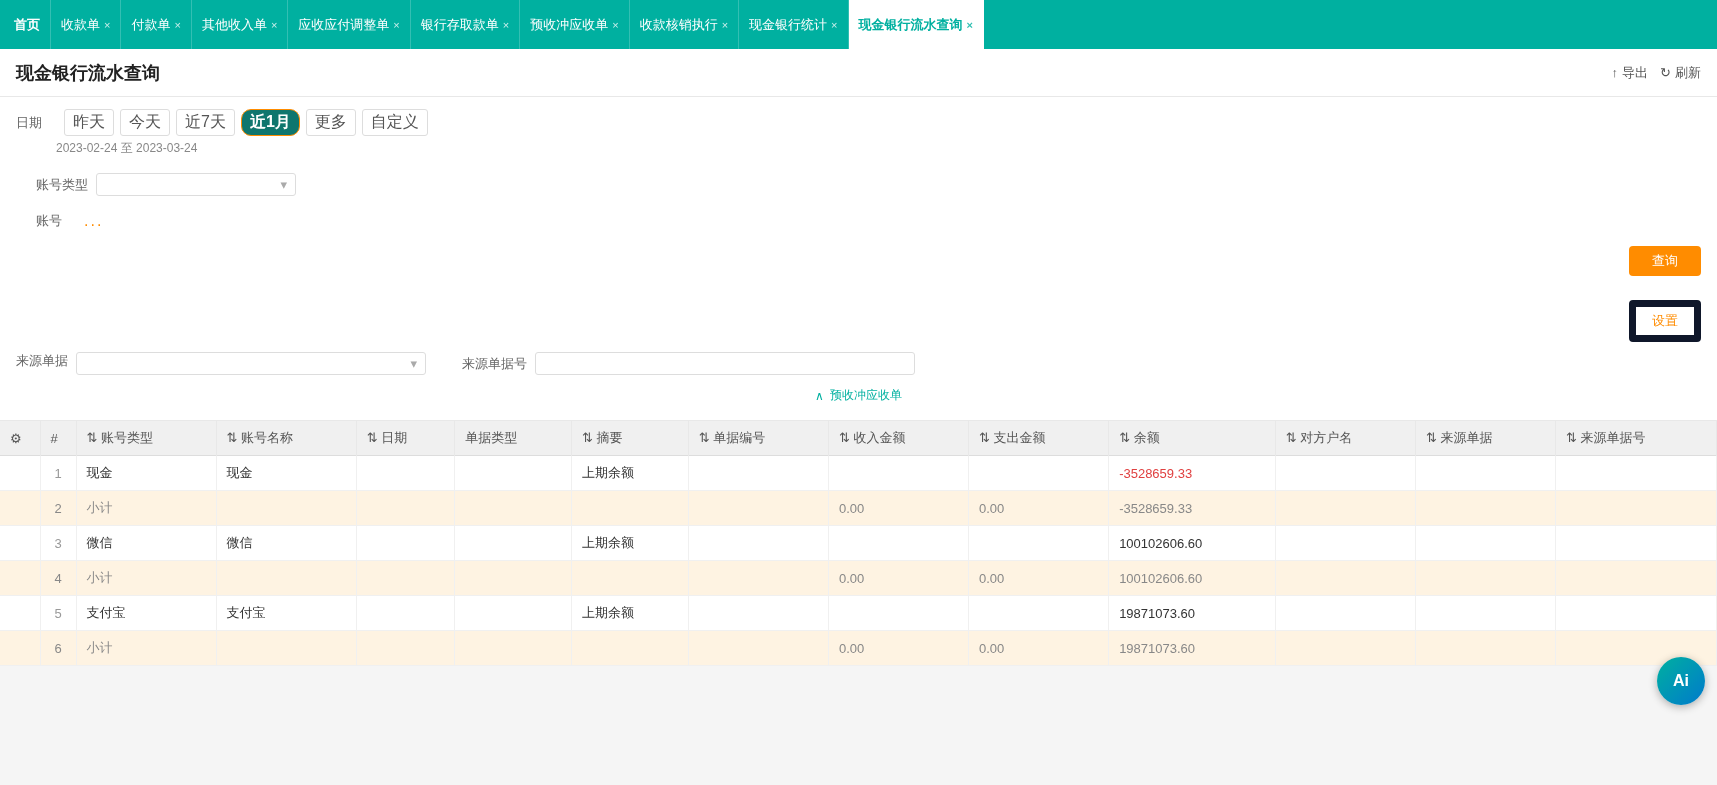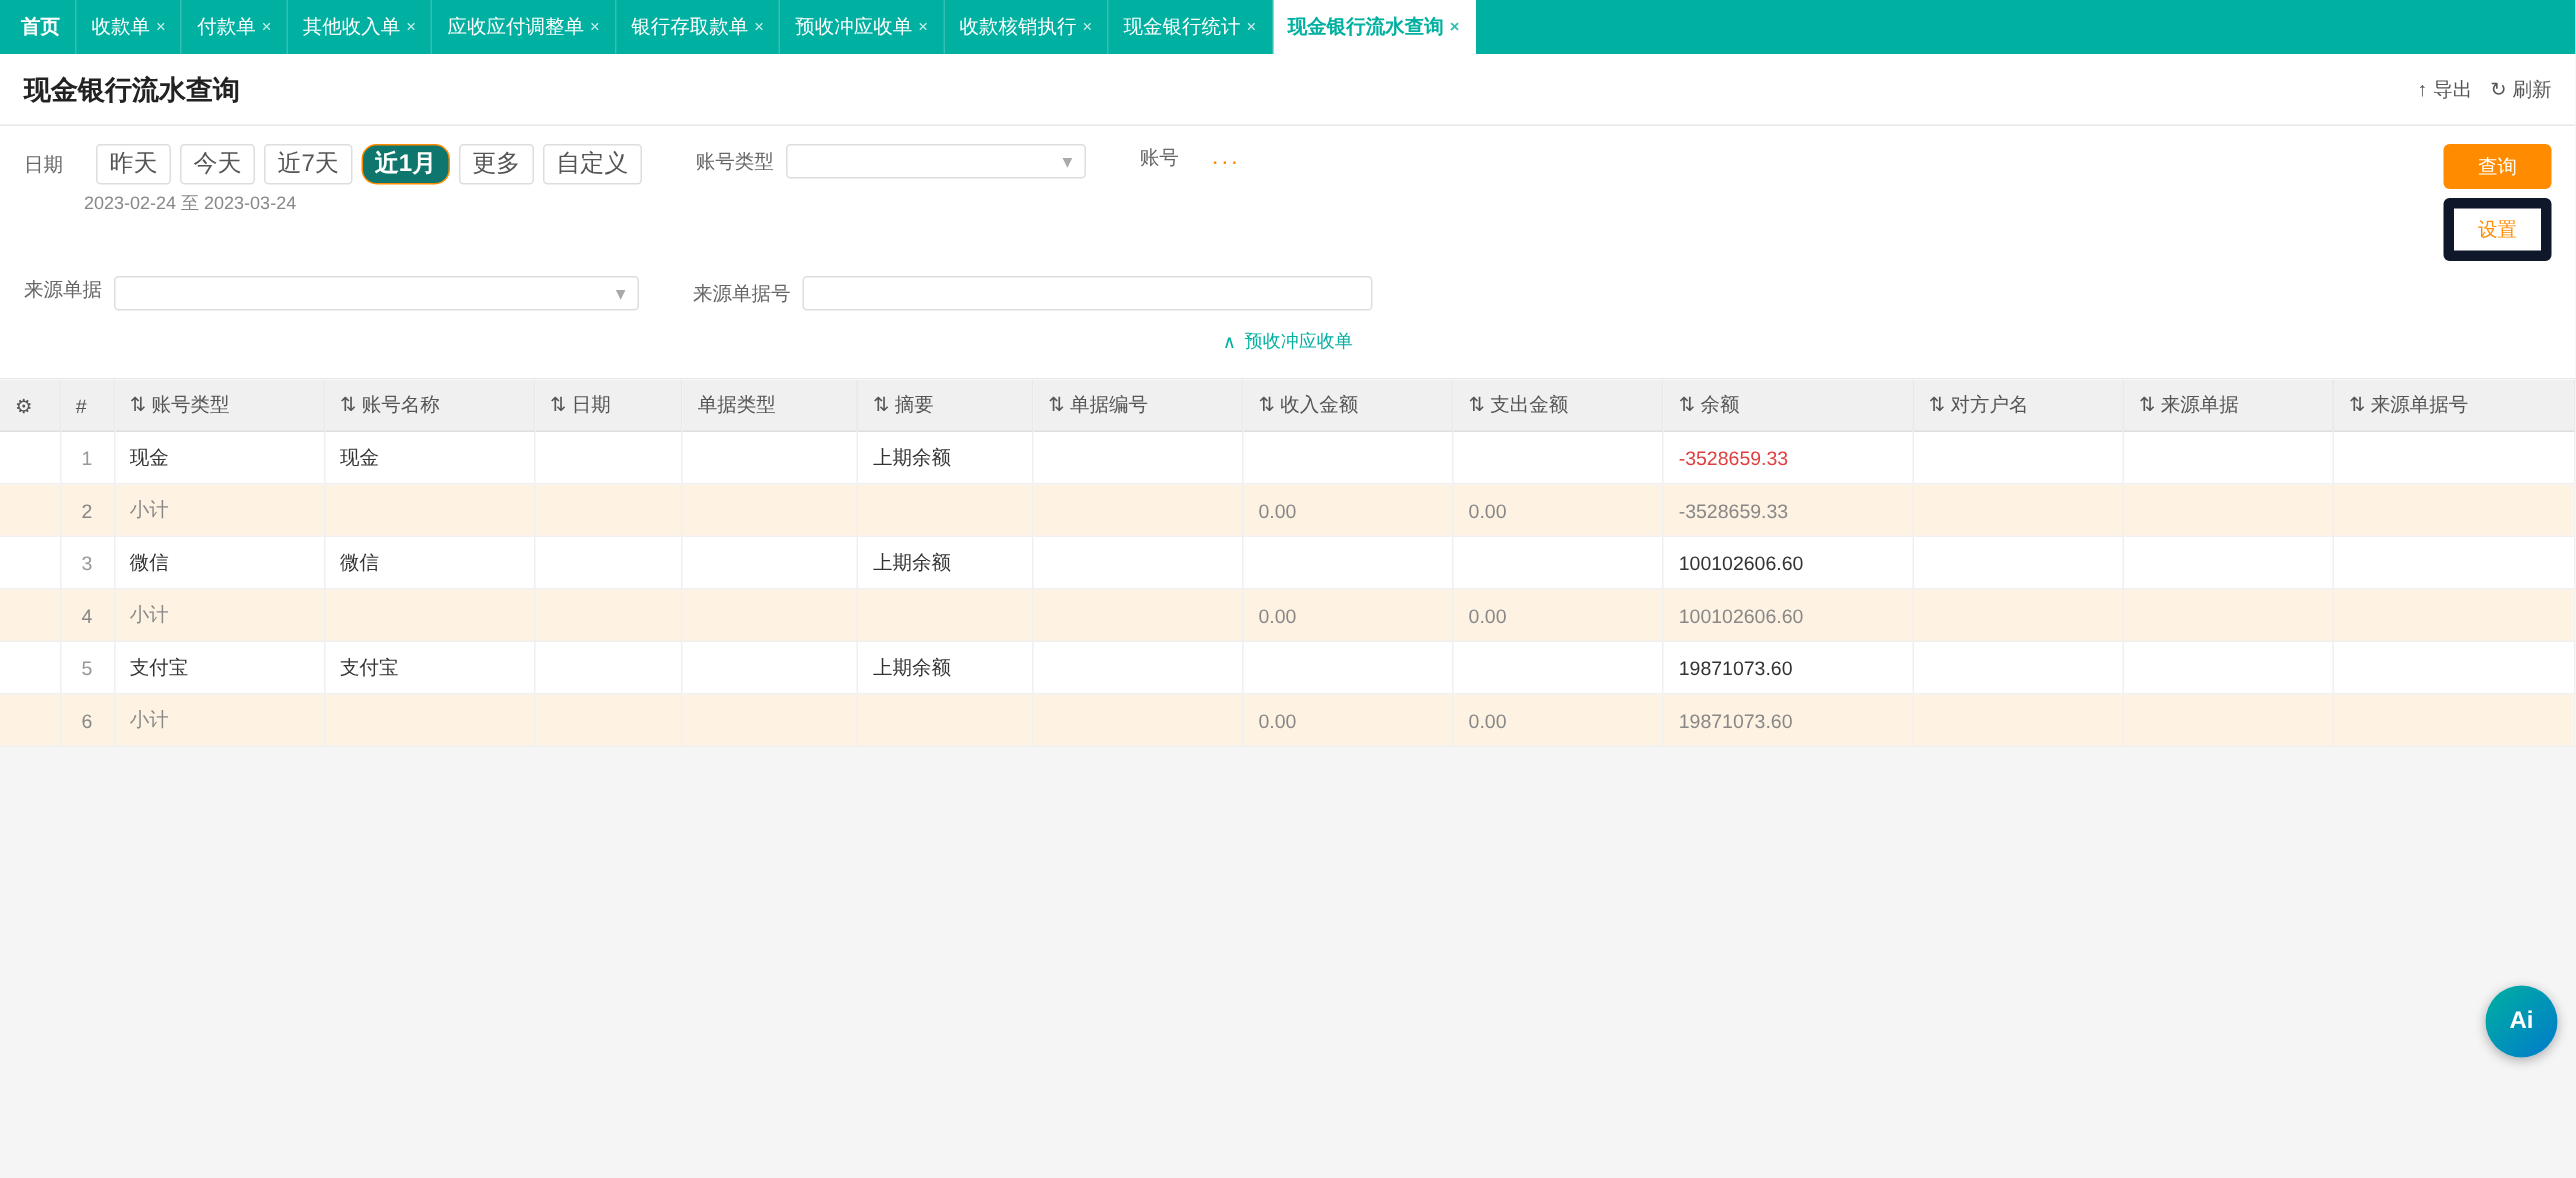--- a/index.html
+++ b/index.html
@@ -3,21 +3,21 @@
   <meta charset="utf-8">
   <style>
     * { box-sizing: border-box; margin: 0; padding: 0; }
     body { font-family: "Microsoft YaHei", "PingFang SC", sans-serif; font-size: 13px; background: #f5f5f5; color: #333; }
 
     
     .top-nav {
       display: flex;
       align-items: center;
       background: #00b0a0;
-      height: 36px;
+      height: 49px;
       padding: 0 4px;
       overflow: hidden;
     }
     .nav-item {
       display: flex;
       align-items: center;
       padding: 0 10px;
       height: 100%;
       color: #fff;
       font-size: 13px;
@@ -138,21 +138,21 @@
       color: #ff8c00;
       border: 7px solid #0f172a;
       border-radius: 4px;
       padding: 5px 16px;
       cursor: pointer;
       font-size: 13px;
     }
     .filter-right {
       display: flex;
       flex-direction: column;
-      gap: 6px;
+      gap: 24px;
       margin-left: auto;
     }
     .collapse-bar {
       display: flex;
       justify-content: center;
       align-items: center;
       gap: 6px;
       color: #00b0a0;
       cursor: pointer;
       font-size: 12px;
@@ -275,21 +275,21 @@
     </div>
     <div class="action-link">
       <span>↻</span>
       <span>刷新</span>
     </div>
   </div>
 </div>
 
 <div class="filter-area">
 
-  <div style="display:flex; align-items:flex-start; gap:16px; margin-bottom:10px;">
+  <div style="display:flex; align-items:flex-start; gap:16px; margin-bottom:10px;flex-direction:column;">
 
     <div style="display:flex; flex-direction:column; gap:4px;">
       <div style="display:flex; align-items:center; gap:8px;">
         <span class="filter-label">日期</span>
         <div class="date-options">
           <button class="date-btn">昨天</button>
           <button class="date-btn">今天</button>
           <button class="date-btn">近7天</button>
           <button class="date-btn active">近1月</button>
           <button class="date-btn">更多</button>

